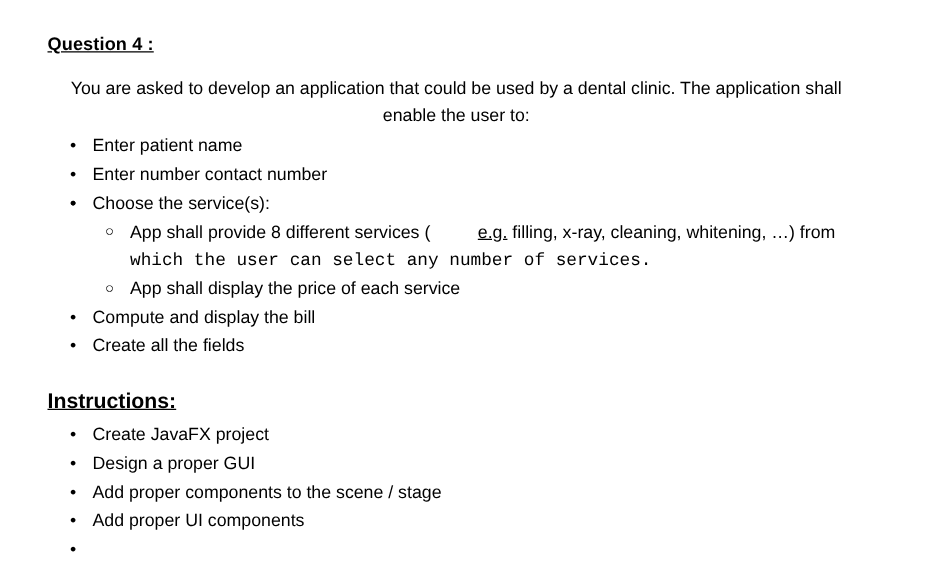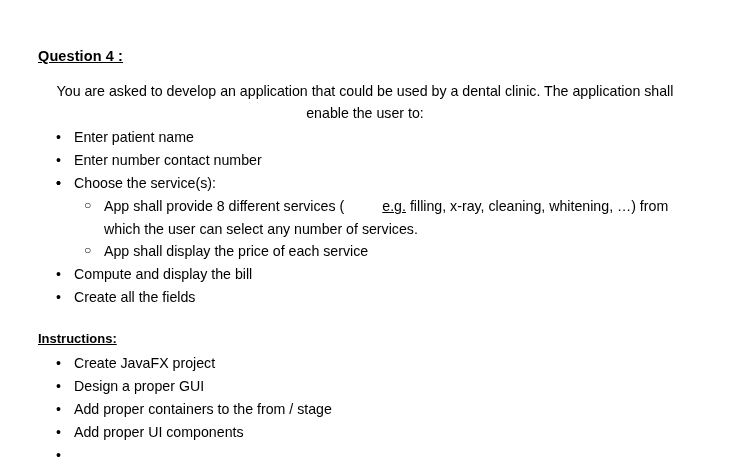--- a/index.html
+++ b/index.html
@@ -13,21 +13,21 @@
     font-family: "Liberation Sans", sans-serif;
     color: #000000;
     -webkit-font-smoothing: antialiased;
   }
   .page {
     position: relative;
     width: 752px;
     height: 460px;
     background: #ffffff;
     box-sizing: border-box;
-    padding: 48px 60px 0 38px;
+    padding: 28px 60px 0 38px;
   }
   .q-title {
     font-size: 14.5px;
     font-weight: bold;
     text-decoration: underline;
     margin: 0 0 16px 0;
     letter-spacing: 0.1px;
   }
   .para {
     font-size: 14.2px;
@@ -68,27 +68,28 @@
     position: absolute;
     left: 10px;
     top: 0;
     font-size: 12px;
     line-height: 1.72;
   }
   .sub-cont {
     padding-left: 30px;
     font-size: 14.2px;
     line-height: 1.6;
+    font-family: Liberation Mono, monospace;
   }
   .u-term {
     text-decoration: underline;
     margin-left: 38px;
   }
   .instructions-title {
-    font-size: 13px;
+    font-size: 17px;
     font-weight: bold;
     text-decoration: underline;
     margin: 22px 0 6px 0;
   }
 </style>
 </head>
 <body>
 
 <div class="page">
 
@@ -139,21 +140,21 @@
     <li>
       <span class="bullet-dot">•</span>
       <span>Create JavaFX project</span>
     </li>
     <li>
       <span class="bullet-dot">•</span>
       <span>Design a proper GUI</span>
     </li>
     <li>
       <span class="bullet-dot">•</span>
-      <span>Add proper containers to the from / stage</span>
+      <span>Add proper components to the scene / stage</span>
     </li>
     <li>
       <span class="bullet-dot">•</span>
       <span>Add proper UI components</span>
     </li>
     <li>
       <span class="bullet-dot">•</span>
 
     </li>
 

